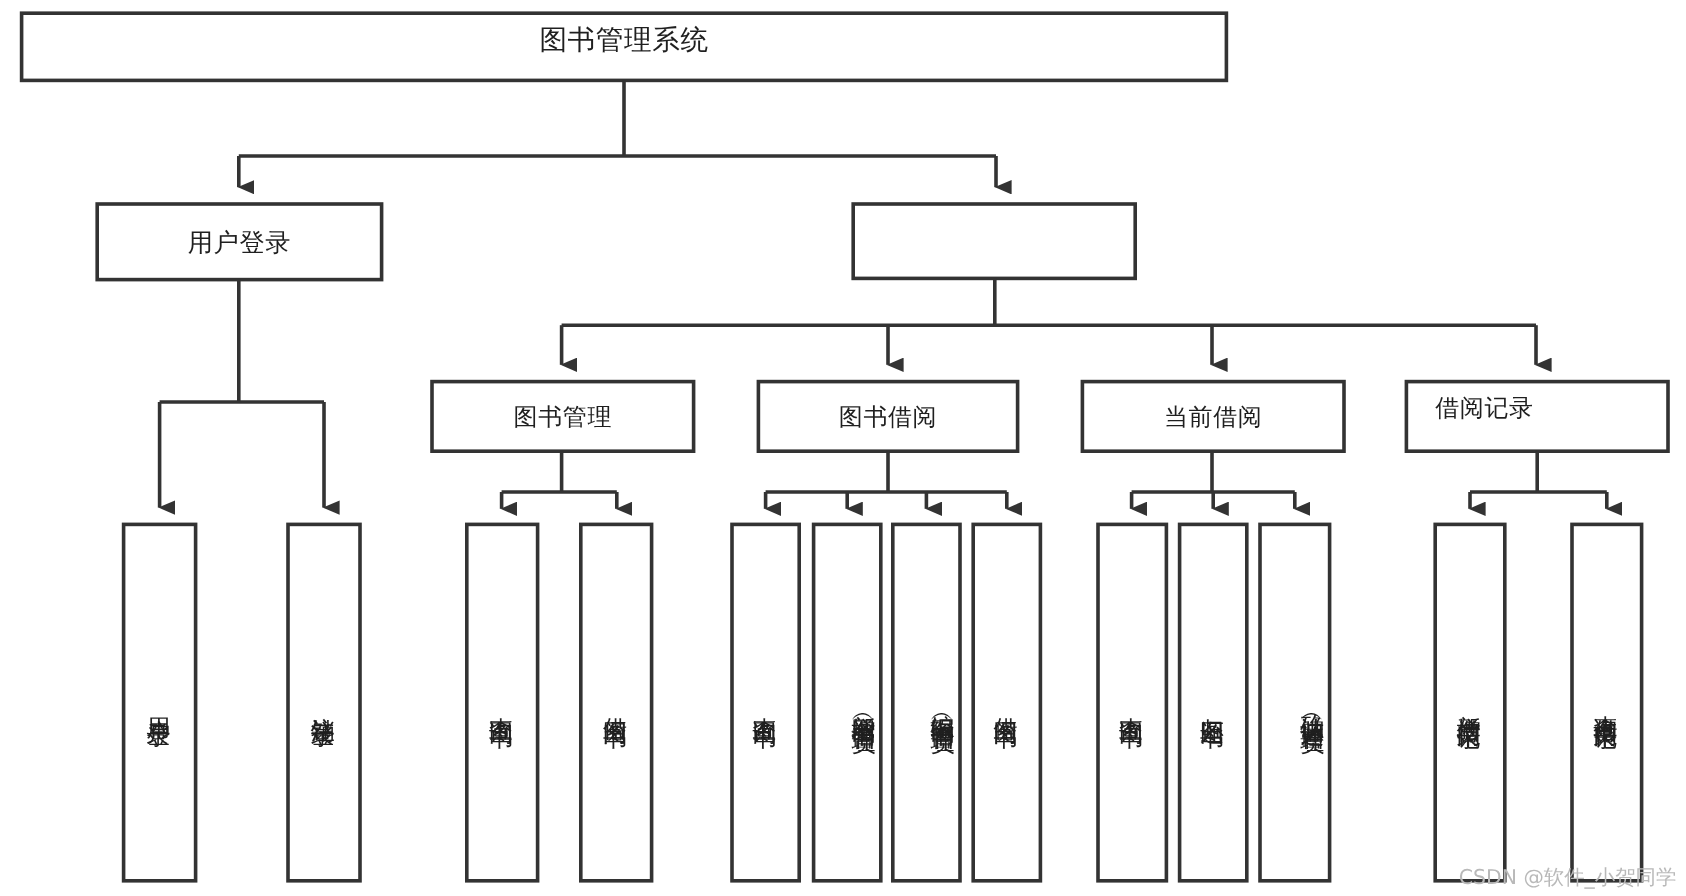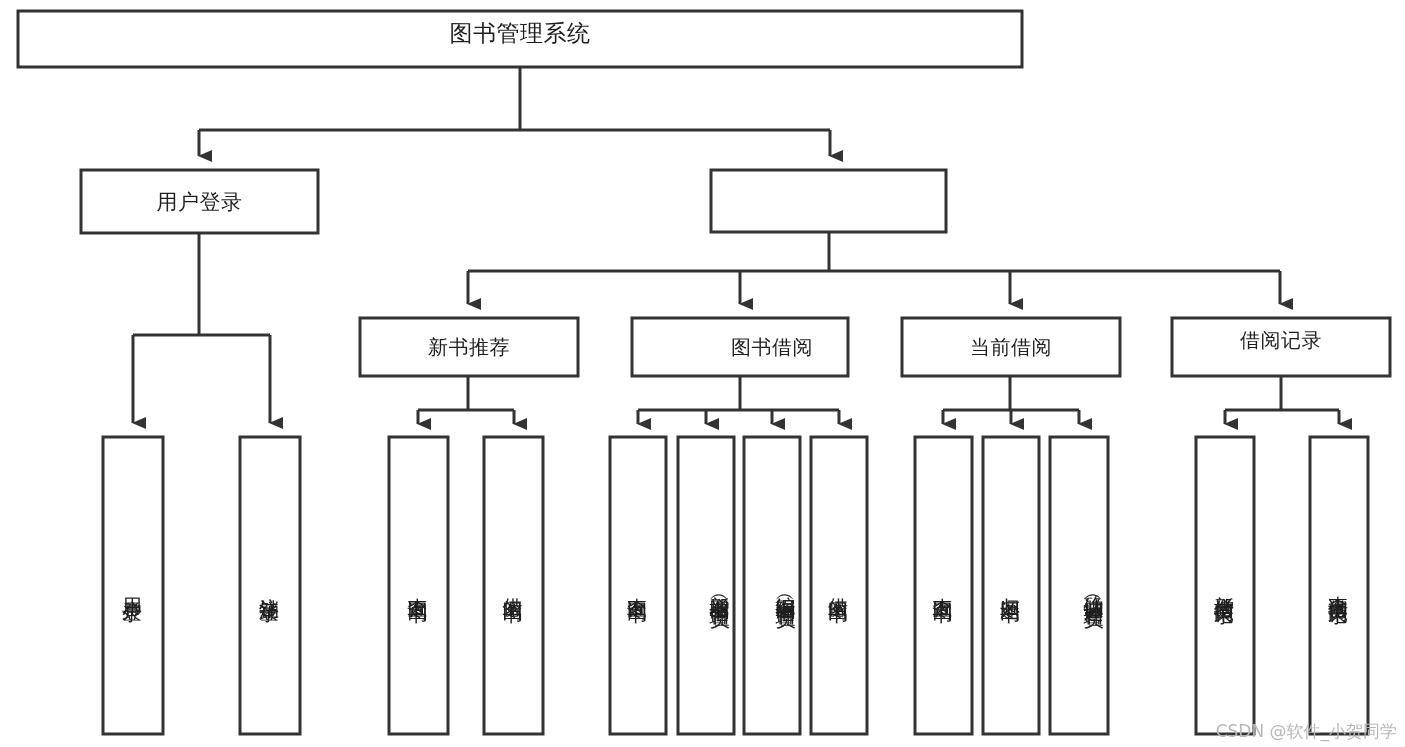--- a/index.html
+++ b/index.html
@@ -160,24 +160,24 @@
     <path class="connector" d="M1281,376 L1281,410"></path>
     <path class="connector" d="M1225,410 L1339,410"></path>
     <path class="connector" marker-end="url(#arrow)" d="M1225,410 L1225,424"></path>
     <path class="connector" marker-end="url(#arrow)" d="M1339,410 L1339,424"></path>
   </svg>
 
   <div class="node-label-h root-title" style="left:18px; top:11px; width:1004px; height:45px;">图书管理系统</div>
 
   <div class="node-label-h lvl1-title" style="left:81px; top:170px; width:237px; height:63px;">用户登录</div>
 
-  <div class="node-label-h lvl2-title" style="left:360px; top:318px; width:218px; height:58px;">新书推荐</div>
-  <div class="node-label-h lvl2-title" style="left:632px; top:318px; width:216px; height:58px;padding-left:32px;">图书借阅</div>
+  <div class="node-label-h lvl2-title" style="left:360px; top:318px; width:218px; height:58px;">图书管理</div>
+  <div class="node-label-h lvl2-title" style="left:632px; top:318px; width:216px; height:58px;">图书借阅</div>
   <div class="node-label-h lvl2-title" style="left:902px; top:318px; width:218px; height:58px;">当前借阅</div>
-  <div class="node-label-h lvl2-title" style="left:1172px; top:318px; width:218px; height:44px;">借阅记录</div>
+  <div class="node-label-h lvl2-title" style="left:1128px; top:318px; width:218px; height:44px;">借阅记录</div>
 
   <div class="node-label-v leaf-title" style="left:103px; top:437px; width:60px; height:297px;">用户登录</div>
   <div class="node-label-v leaf-title" style="left:240px; top:437px; width:60px; height:297px;">注销登录</div>
 
   <div class="node-label-v leaf-title" style="left:389px; top:437px; width:59px; height:297px;">查询图书</div>
   <div class="node-label-v leaf-title" style="left:484px; top:437px; width:59px; height:297px;">借阅图书</div>
 
   <div class="node-label-v leaf-title" style="left:610px; top:437px; width:56px; height:297px;">查询图书</div>
   <div class="node-label-v leaf-title" style="left:678px; top:437px; width:56px; height:297px; align-items:flex-start; padding-top:6px; box-sizing:border-box;">新增图书（管理员）</div>
   <div class="node-label-v leaf-title" style="left:744px; top:437px; width:56px; height:297px; align-items:flex-start; padding-top:6px; box-sizing:border-box;">编辑图书（管理员）</div>

